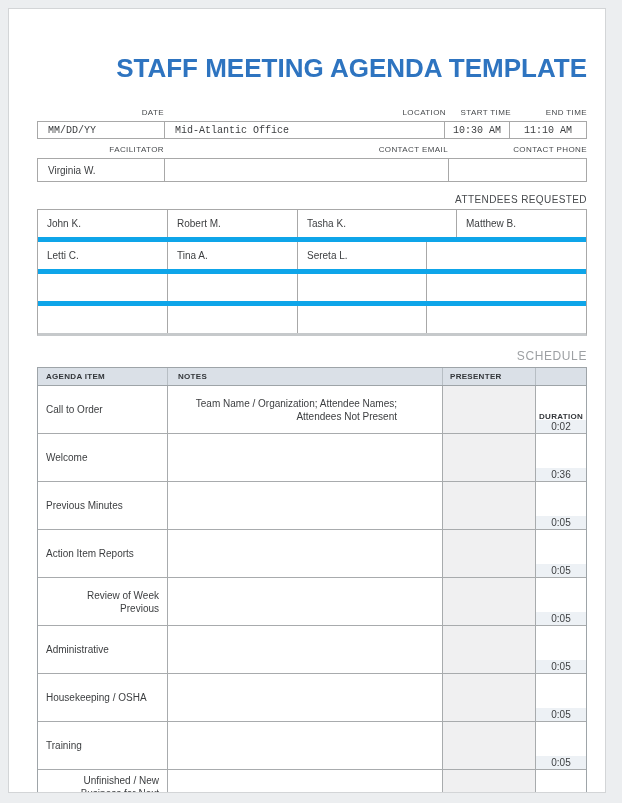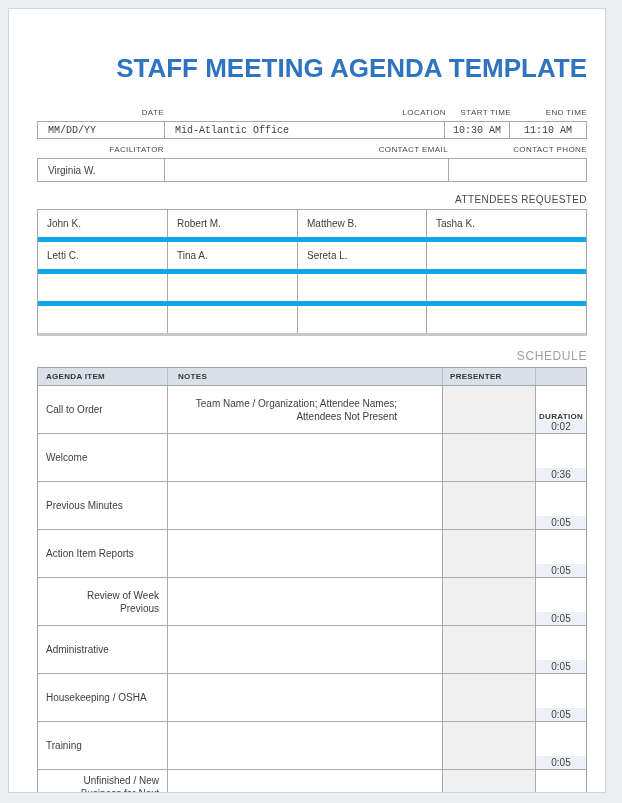--- a/index.html
+++ b/index.html
@@ -153,22 +153,22 @@
     </div>
 
     <div class="sect-gap2"></div>
 
     <div>
       <div class="att-label">ATTENDEES REQUESTED</div>
       <div class="att-table" id="att-table">
           <div class="att-row">
             <div class="att-cell ac1">John K.</div>
             <div class="att-cell ac2">Robert M.</div>
+            <div class="att-cell ac4">Tasha K.</div>
             <div class="att-cell ac3">Matthew B.</div>
-            <div class="att-cell ac4">Tasha K.</div>
           </div>
           <div class="att-row">
             <div class="att-cell ac1">Letti C.</div>
             <div class="att-cell ac2">Tina A.</div>
             <div class="att-cell ac3">Sereta L.</div>
             <div class="att-cell ac4"></div>
           </div>
           <div class="att-row">
             <div class="att-cell ac1"></div>
             <div class="att-cell ac2"></div>

